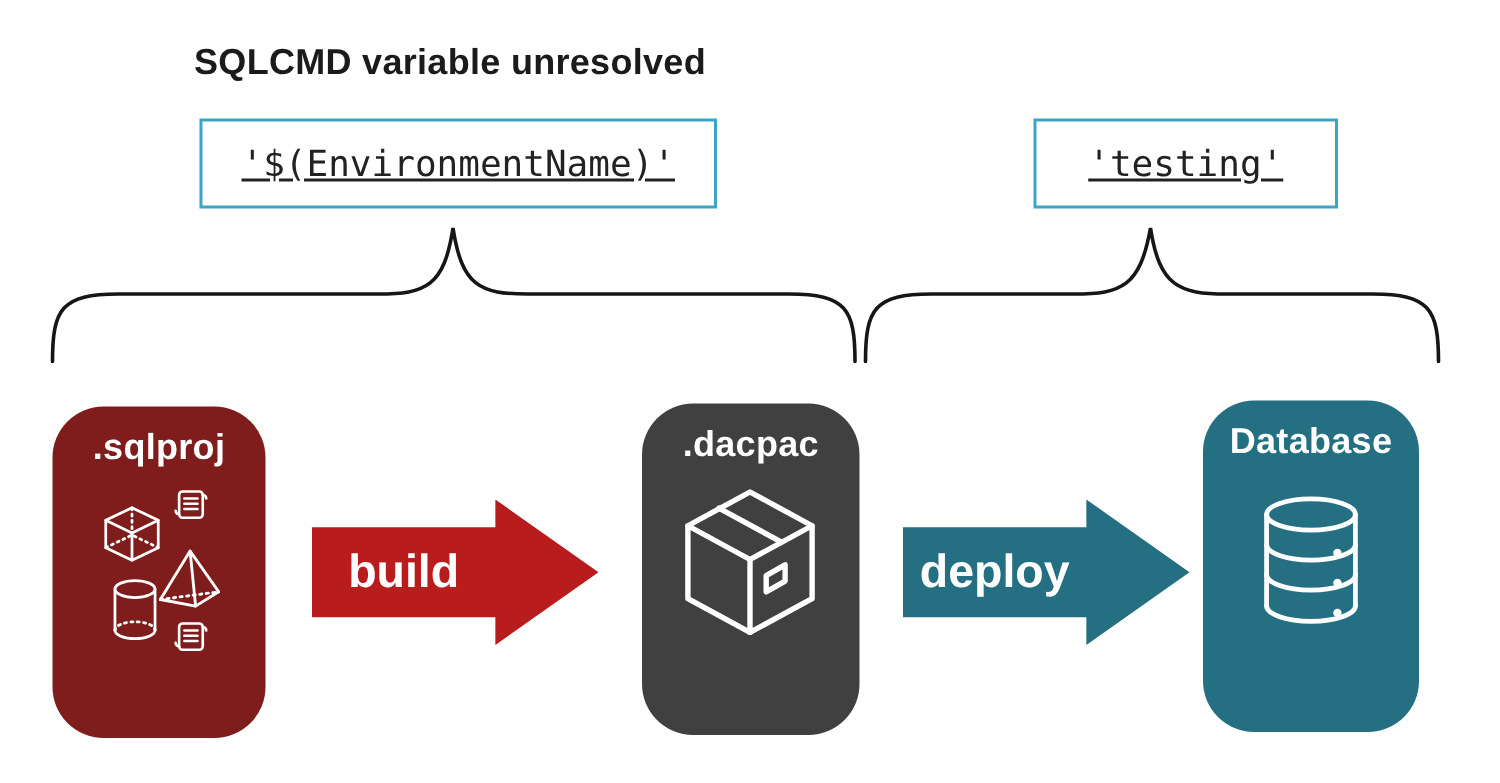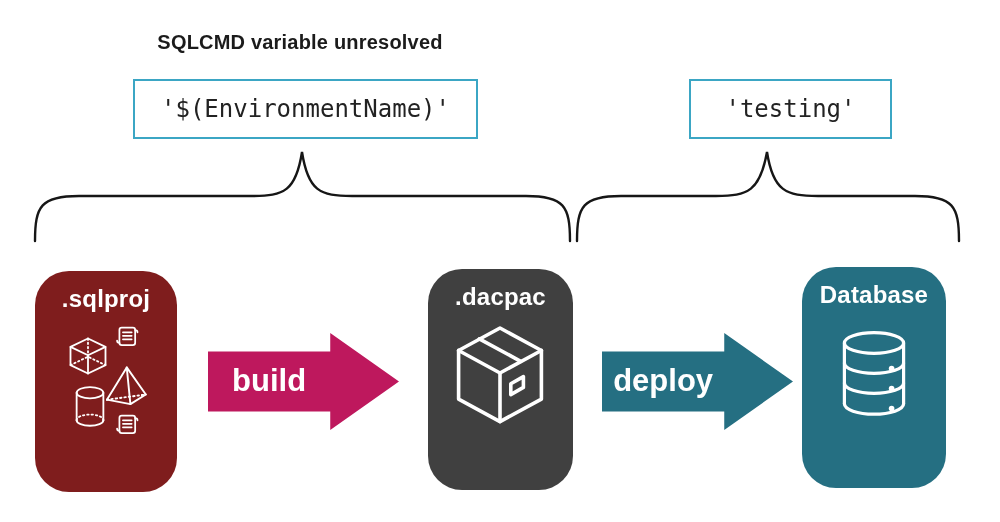--- a/index.html
+++ b/index.html
@@ -2,32 +2,32 @@
 <html><head>
 <meta charset="utf-8">
 <style>
   html,body{margin:0;padding:0;background:#fff;}
   .stage{
     position:relative;width:1000px;height:522px;background:#ffffff;overflow:hidden;
     font-family:"Liberation Sans",sans-serif;
   }
   .heading{
     position:absolute;top:25px;height:34px;line-height:34px;text-align:center;
-    font-size:20px;font-weight:bold;color:#1b1b1b;letter-spacing:0.2px;
+    font-size:24px;font-weight:bold;color:#1b1b1b;letter-spacing:0.2px;
   }
   .heading-left{left:95px;width:410px;}
   .heading-right{left:620px;width:296px;}
   .codebox{
     position:absolute;top:79px;background:#ffffff;border:2.5px solid #3BA6C4;
     display:flex;align-items:center;justify-content:center;box-sizing:border-box;
   }
   .codebox-left{left:133px;width:345px;height:60px;}
   .codebox-right{left:653px;width:203px;height:60px;margin-left:36px;}
   .codetext{
-    font-family:"DejaVu Sans Mono",monospace;font-size:24px;color:#222;white-space:pre;
+    font-family:"DejaVu Sans Mono",monospace;font-size:24px;color:#222;white-space:pre;text-decoration:underline;
   }
   .braces{position:absolute;left:0;top:0;width:1000px;height:522px;pointer-events:none;}
   .card{
     position:absolute;width:142px;height:221px;border-radius:34px;
   }
   .card-sqlproj{left:35px;top:271px;}
   .card-dacpac{left:428px;top:269px;width:145px;}
   .card-database{left:802px;top:267px;width:144px;}
   .card-label{
     position:absolute;top:14px;left:0;width:100%;text-align:center;
@@ -104,21 +104,21 @@
     <svg class="card-icon white-icon" style="left:78px;top:140px;" width="28" height="28" viewBox="0 0 48 48" stroke-width="3">
       <rect x="11" y="8" width="27" height="30" rx="4"></rect>
       <line x1="17" y1="16" x2="32" y2="16"></line>
       <line x1="17" y1="22" x2="32" y2="22"></line>
       <line x1="17" y1="28" x2="32" y2="28"></line>
       <path d="M38 12 a4 4 0 0 1 4 4"></path>
       <path d="M11 34 a4 4 0 0 1 -4 -4"></path>
     </svg>
   </div>
 
-  <div class="arrow arrow-build" style="background-color: #be185d; text-align: center;">
+  <div class="arrow arrow-build" style="background-color: #b91c1c; text-align: center;">
     <div class="arrow-label">build</div>
   </div>
 
   <div class="card card-dacpac" style="background-color: #404040;">
     <div class="card-label">.dacpac</div>
 
     <svg class="card-icon white-icon" style="left:18px;top:50px;" width="108" height="117" viewBox="0 0 120 130" stroke-width="4">
       <polygon points="60,10 106,35 106,89 60,114 14,89 14,35"></polygon>
       <polyline points="14,35 60,60 106,35"></polyline>
       <line x1="60" y1="60" x2="60" y2="114"></line>

